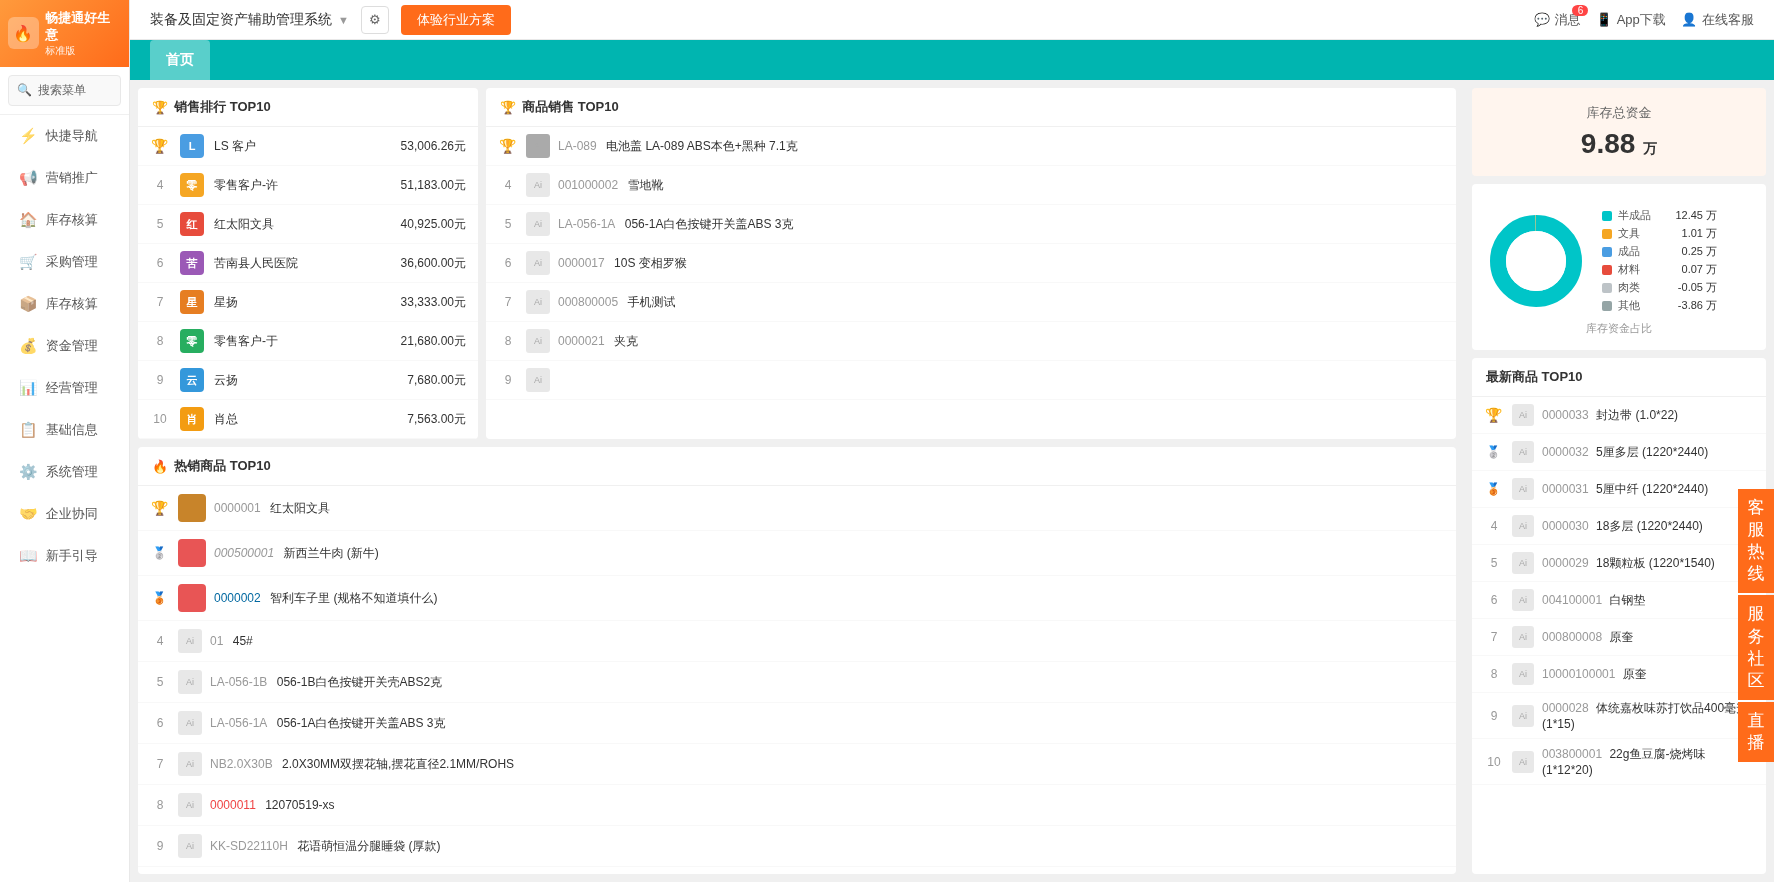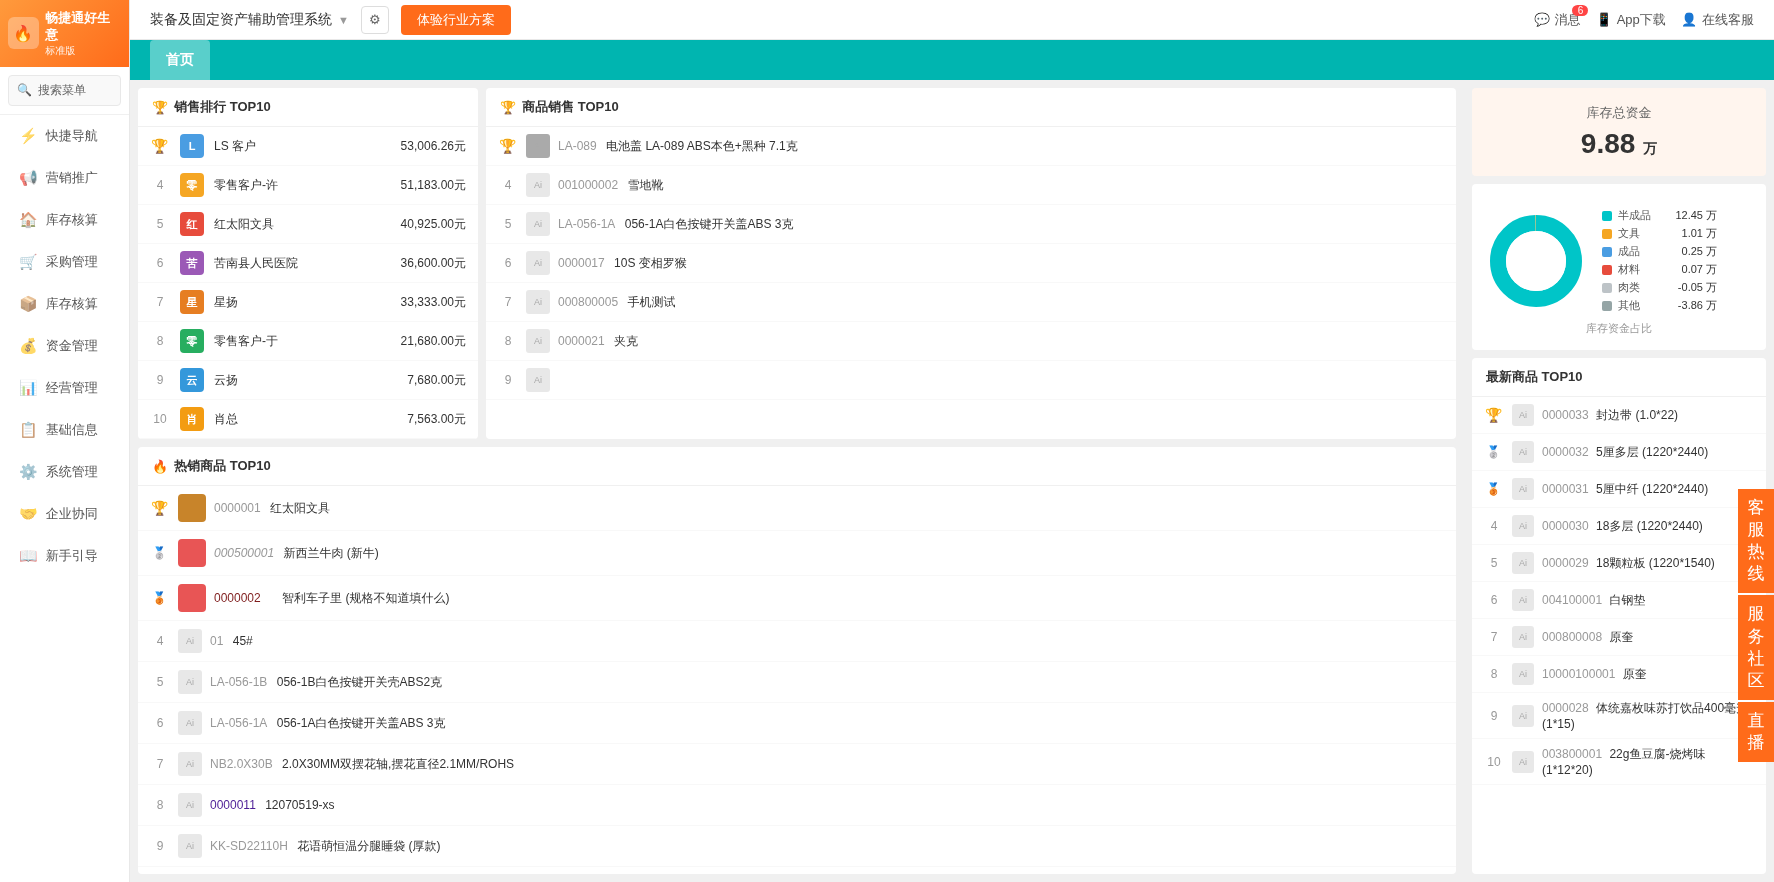--- a/index.html
+++ b/index.html
@@ -611,21 +611,21 @@
             <div class="hot-item-img" style="background:#e85555; border-radius:4px; width:28px; height:28px;"></div>
             <div class="hot-item-info">
               <span style="color:#999; margin-right:6px;font-style:italic;">000500001</span>
               <span>新西兰牛肉 (新牛)</span>
             </div>
           </div>
           <div class="hot-item">
             <div class="rank-num" style="color:#d0643b; font-weight:bold;">🥉</div>
             <div class="hot-item-img" style="background:#e85555; border-radius:4px; width:28px; height:28px;"></div>
             <div class="hot-item-info">
-              <span style="color:#7f1d1d; margin-right:18px;">0000002</span>
+              <span style="color:#0369a1; margin-right:6px;">0000002</span>
               <span>智利车子里 (规格不知道填什么)</span>
             </div>
           </div>
           <div class="hot-item">
             <div class="rank-num">4</div>
             <div class="product-img">Ai</div>
             <div class="hot-item-info">
               <span style="color:#999; margin-right:6px;">01</span>
               <span>45#</span>
             </div>
@@ -651,21 +651,21 @@
             <div class="product-img">Ai</div>
             <div class="hot-item-info">
               <span style="color:#999; margin-right:6px;">NB2.0X30B</span>
               <span>2.0X30MM双摆花轴,摆花直径2.1MM/ROHS</span>
             </div>
           </div>
           <div class="hot-item">
             <div class="rank-num">8</div>
             <div class="product-img">Ai</div>
             <div class="hot-item-info">
-              <span style="color:#4c1d95; margin-right:6px;">0000011</span>
+              <span style="color:#ef4444; margin-right:6px;">0000011</span>
               <span>12070519-xs</span>
             </div>
           </div>
           <div class="hot-item">
             <div class="rank-num">9</div>
             <div class="product-img">Ai</div>
             <div class="hot-item-info">
               <span style="color:#999; margin-right:6px;">KK-SD22110H</span>
               <span>花语萌恒温分腿睡袋 (厚款)</span>
             </div>

